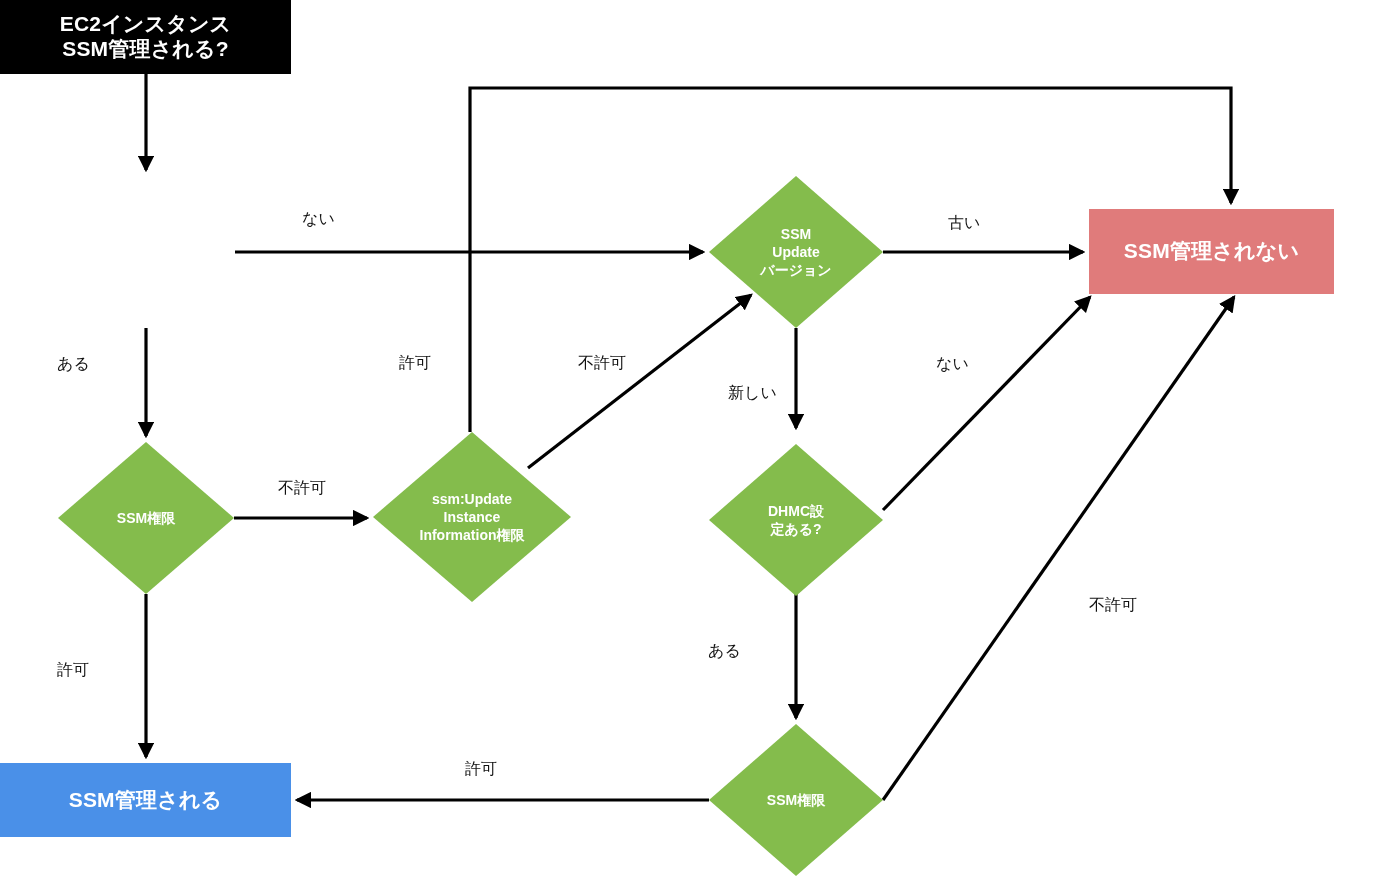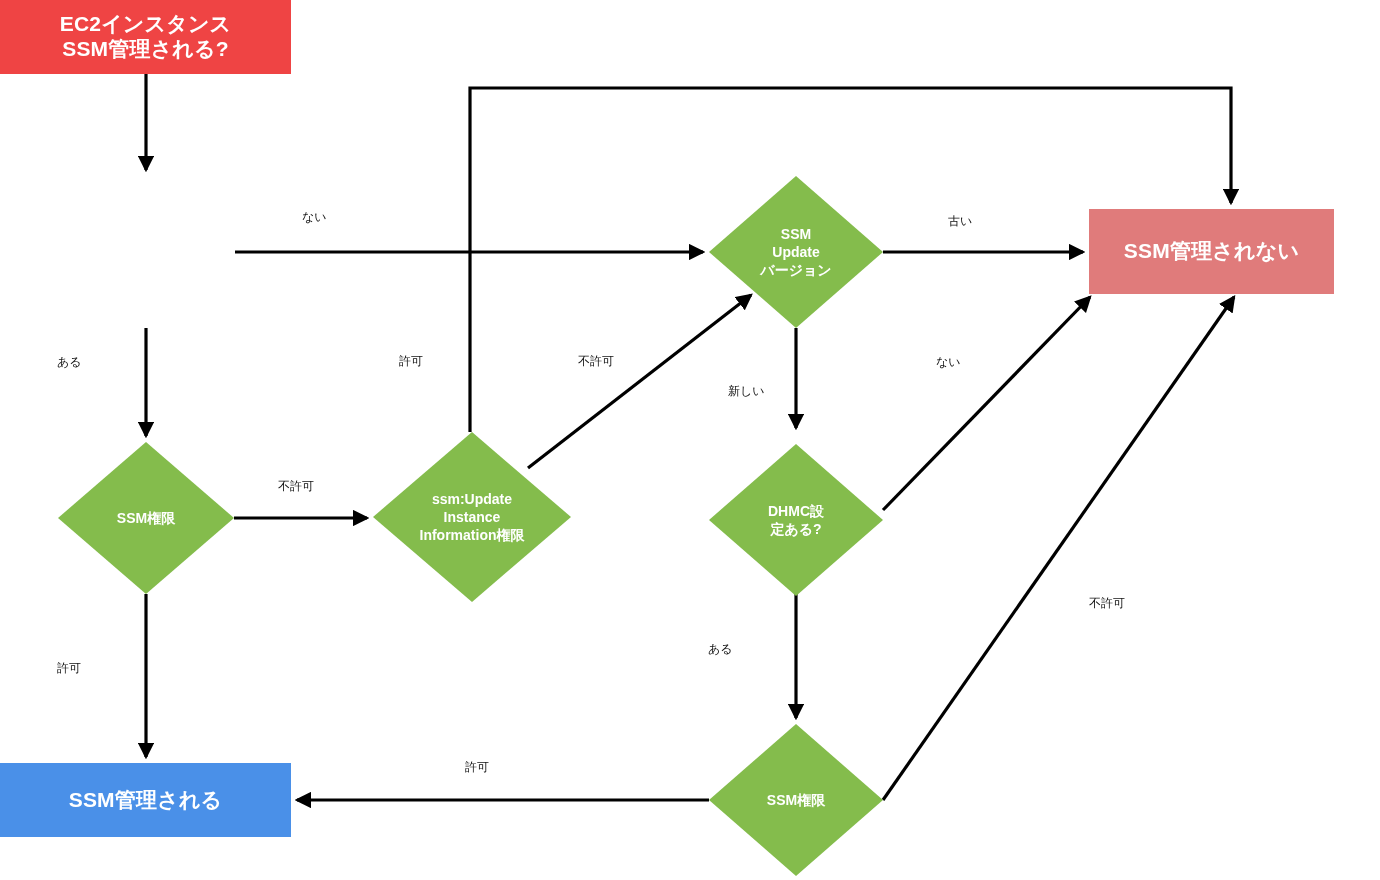--- a/index.html
+++ b/index.html
@@ -63,21 +63,21 @@
     font-size: 14px;
     font-weight: bold;
     color: #ffffff;
     text-align: center;
     line-height: 1.3;
     white-space: pre-line;
     padding: 0 6px;
   }
   .edge-label {
     position: absolute;
-    font-size: 12px;
+    font-size: 16px;
     color: #111111;
     font-weight: normal;
     white-space: nowrap;
     font-family: "Liberation Sans", "DejaVu Sans", sans-serif;
   }
 </style>
 </head>
 <body>
 
 <div id="canvas">
@@ -109,21 +109,21 @@
 
     <path class="edge-line" d="M 883 510 L 1090 297" marker-end="url(#arrow)"></path>
 
     <path class="edge-line" d="M 796 586 L 796 718" marker-end="url(#arrow)"></path>
 
     <path class="edge-line" d="M 883 800 L 1234 297" marker-end="url(#arrow)"></path>
 
     <path class="edge-line" d="M 709 800 L 297 800" marker-end="url(#arrow)"></path>
   </svg>
 
-  <div class="node rect" style="left:0px; top:0px; width:291px; height:74px; background:#ef4444;">
+  <div class="node rect" style="left:0px; top:0px; width:291px; height:74px; background:#000000;">
     <span>EC2インスタンス
 SSM管理される?</span>
   </div>
 
 
   <div class="node diamond-wrap" style="left:58px; top:442px; width:176px; height:152px;">
     <svg class="diamond-shape" viewBox="0 0 100 100" preserveAspectRatio="none">
       <polygon points="50,0 100,50 50,100 0,50" fill="#84BC4C"></polygon>
     </svg>
     <span class="diamond-label">SSM権限</span>

